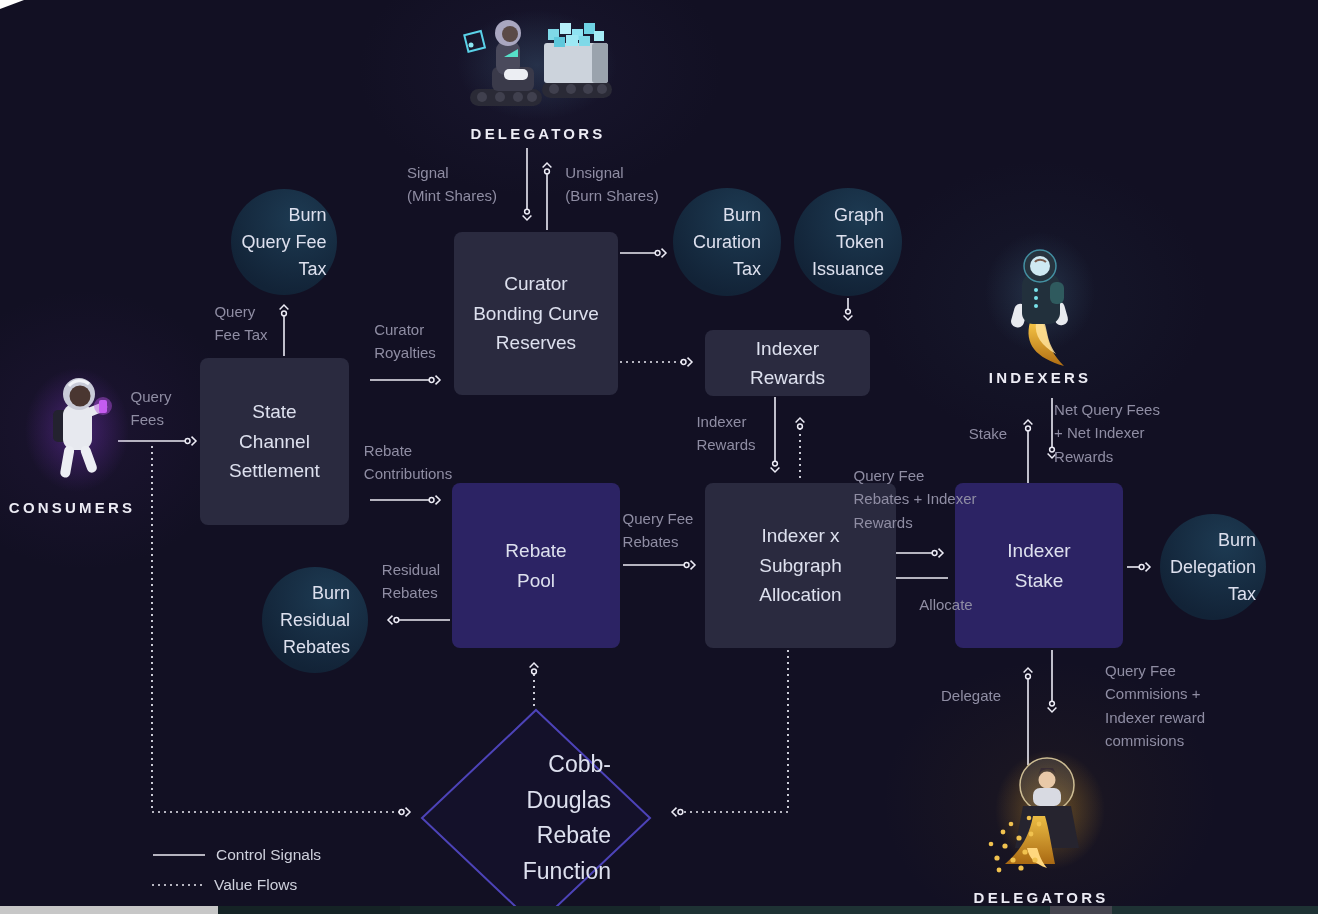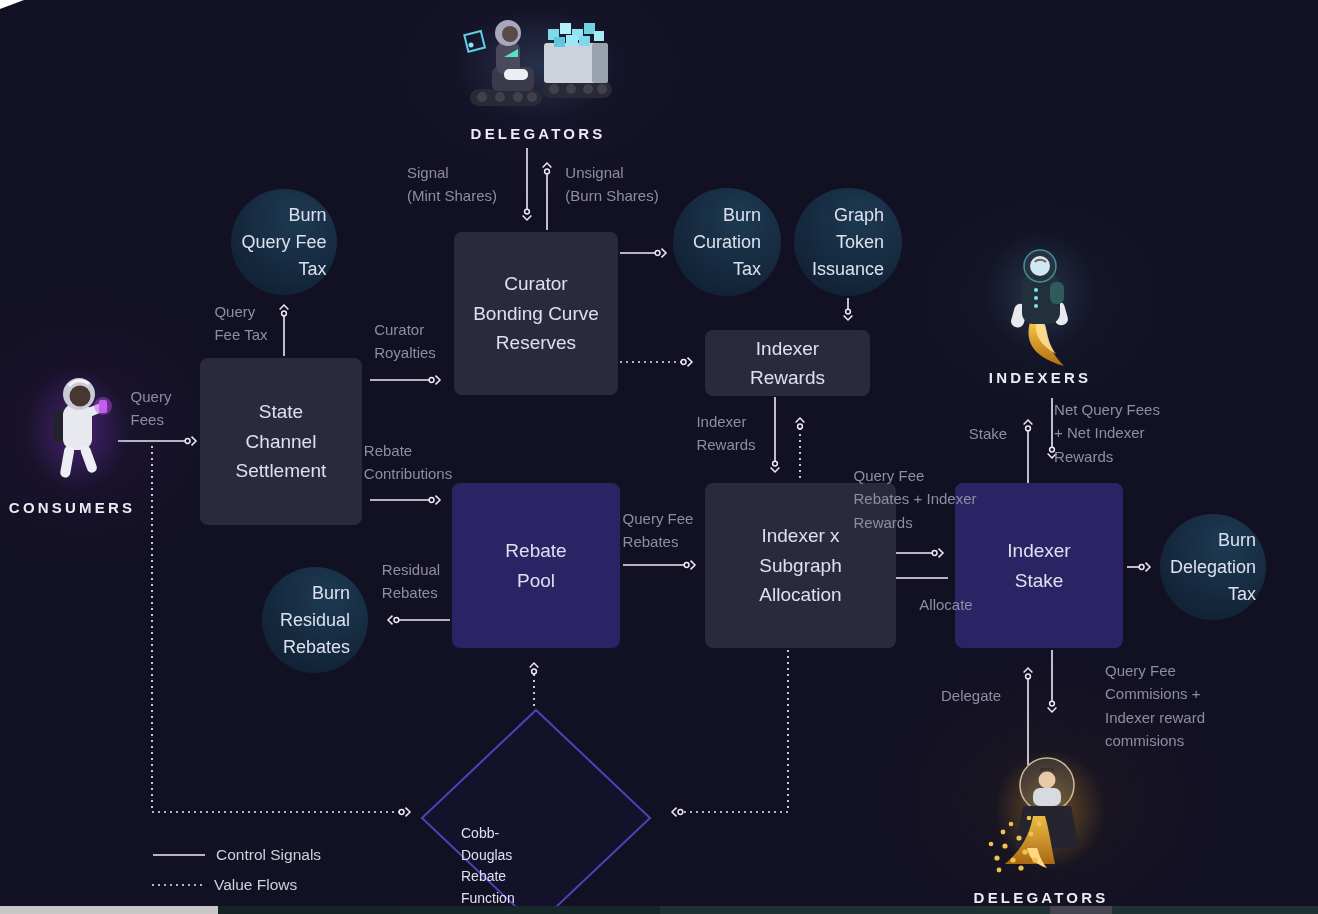--- a/index.html
+++ b/index.html
@@ -29,22 +29,22 @@
     text-align:center;white-space:pre-line;font-size:19px;line-height:1.55;
   }
   .box.purple{background:var(--box-purple);}
   .circle{
     position:absolute;border-radius:50%;
     background:radial-gradient(circle at 62% 28%, var(--circle-top), var(--circle-bottom) 75%);
     color:var(--node-text);display:flex;align-items:center;justify-content:center;
     text-align:right;white-space:pre-line;font-size:18px;line-height:1.5;
   }
   .diamond-text{
-    position:absolute;transform:translate(-50%,-50%);text-align:left;
-    color:var(--node-text);font-size:14px;line-height:1.55;white-space:pre-line;margin-top:48px;
+    position:absolute;transform:translate(-50%,-50%);text-align:right;
+    color:var(--node-text);font-size:23px;line-height:1.55;white-space:pre-line;
   }
   .label{
     position:absolute;transform:translate(-50%,-50%);text-align:left;
     color:var(--label-text);font-size:15px;line-height:1.55;white-space:pre-line;
   }
   .caption{
     position:absolute;transform:translate(-50%,-50%);text-align:center;
     color:var(--caption-text);font-size:15px;font-weight:bold;letter-spacing:3.2px;
     white-space:nowrap;
   }
@@ -203,21 +203,21 @@
         <circle cx="24" cy="130" r="2.4"></circle>
       <circle cx="64" cy="84" r="2.4"></circle>
         <circle cx="54" cy="78" r="2.3"></circle>
     </g>
   </g>
 </svg>
 
 <div class="box" style="left:454px;top:232px;width:164px;height:163px;">Curator
 Bonding Curve
 Reserves</div>
-<div class="box" style="left:200px;top:358px;width:162px;height:167px;">State
+<div class="box" style="left:200px;top:358px;width:149px;height:167px;">State
 Channel
 Settlement</div>
 <div class="box" style="left:705px;top:330px;width:165px;height:66px;">Indexer
 Rewards</div>
 <div class="box purple" style="left:452px;top:483px;width:168px;height:165px;">Rebate
 Pool</div>
 <div class="box" style="left:705px;top:483px;width:191px;height:165px;">Indexer x
 Subgraph
 Allocation</div>
 <div class="box purple" style="left:955px;top:483px;width:168px;height:165px;">Indexer

